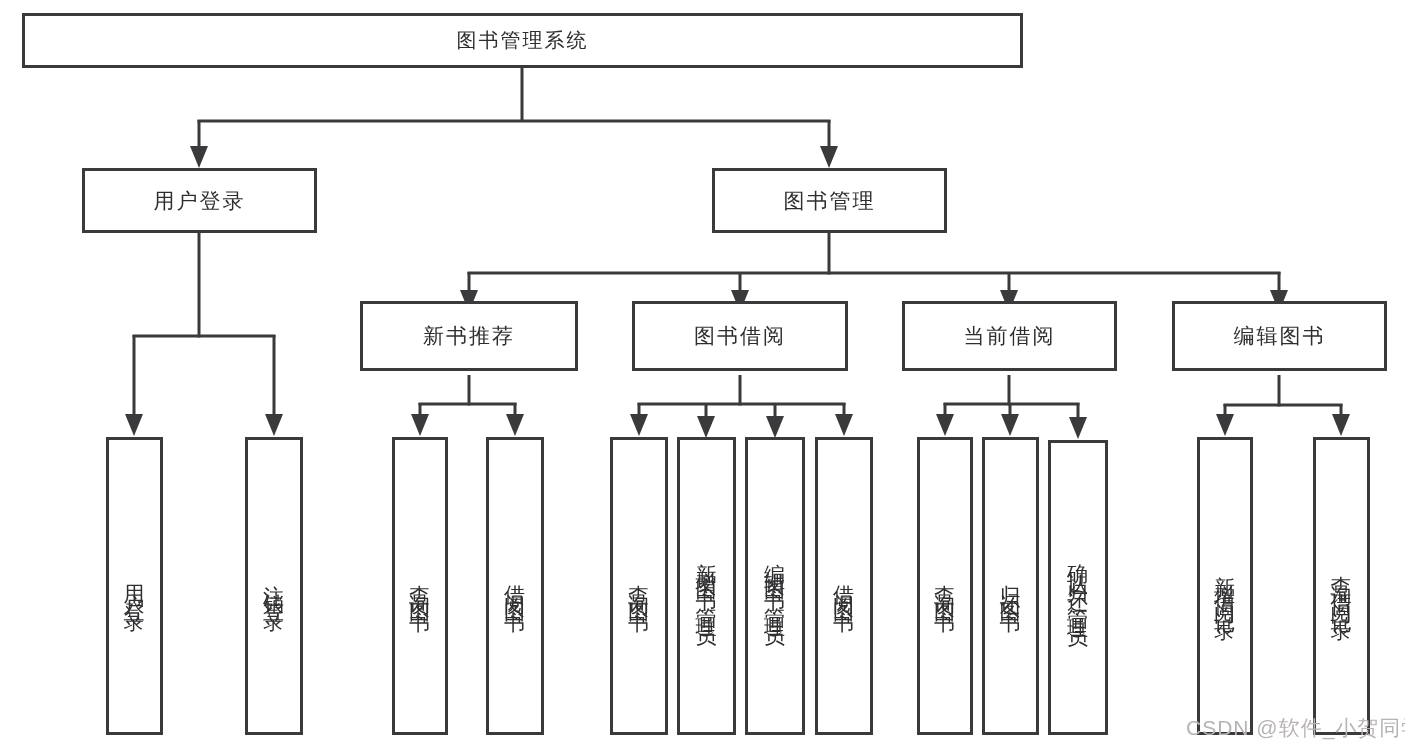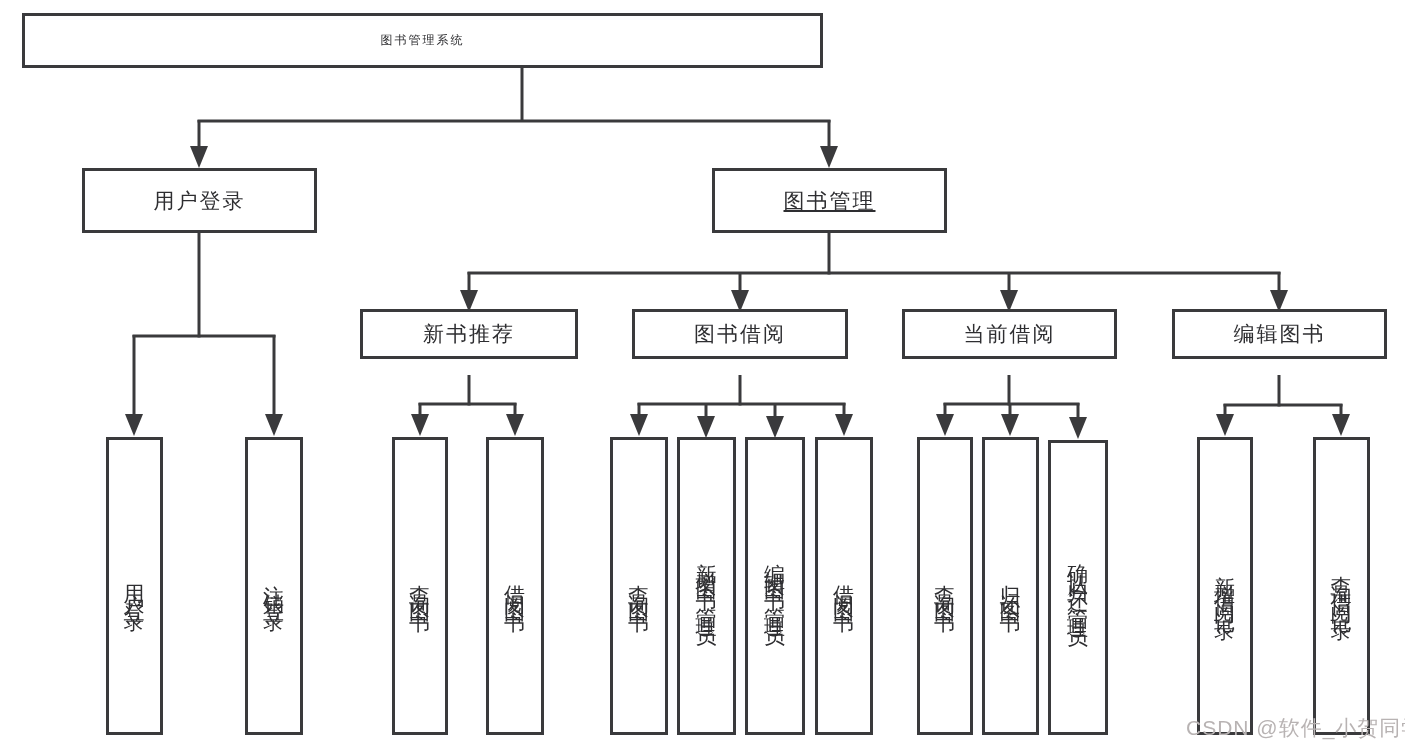--- a/index.html
+++ b/index.html
@@ -31,23 +31,23 @@
     position: absolute;
     border: 3px solid var(--line);
     background: #fff;
     display: flex;
     align-items: center;
     justify-content: center;
     color: var(--text);
     letter-spacing: 2px;
     white-space: nowrap;
   }
-  .node.root   { left: 22px;  top: 13px;  width: 801px; height: 55px; font-size: 12px; }
+  .node.root   { left: 22px;  top: 13px;  width: 1001px; height: 55px; font-size: 20px; }
   .node.lvl2   { top: 168px;  height: 65px; width: 235px; font-size: 21px; }
-  .node.lvl3   { top: 309px;  height: 50px; font-size: 21px; }
+  .node.lvl3   { top: 301px;  height: 70px; font-size: 21px; }
 
   .vbox {
     position: absolute;
     top: 437px;
     height: 298px;
     border: 3px solid var(--line);
     background: #fff;
     display: flex;
     align-items: center;
     justify-content: center;
@@ -156,21 +156,21 @@
     </g>
   </svg>
 
   <div class="node root">
     <span>图书管理系统</span>
   </div>
 
   <div class="node lvl2" style="left:82px;">
     <span>用户登录</span>
   </div>
-  <div class="node lvl2" style="left:712px;text-decoration:underline;">
+  <div class="node lvl2" style="left:712px;">
     <span>图书管理</span>
   </div>
 
   <div class="node lvl3" style="left:360px;width:218px;">
     <span>新书推荐</span>
   </div>
   <div class="node lvl3" style="left:902px;width:215px;">
     <span>当前借阅</span>
   </div>
   <div class="node lvl3" style="left:632px;width:216px;">

